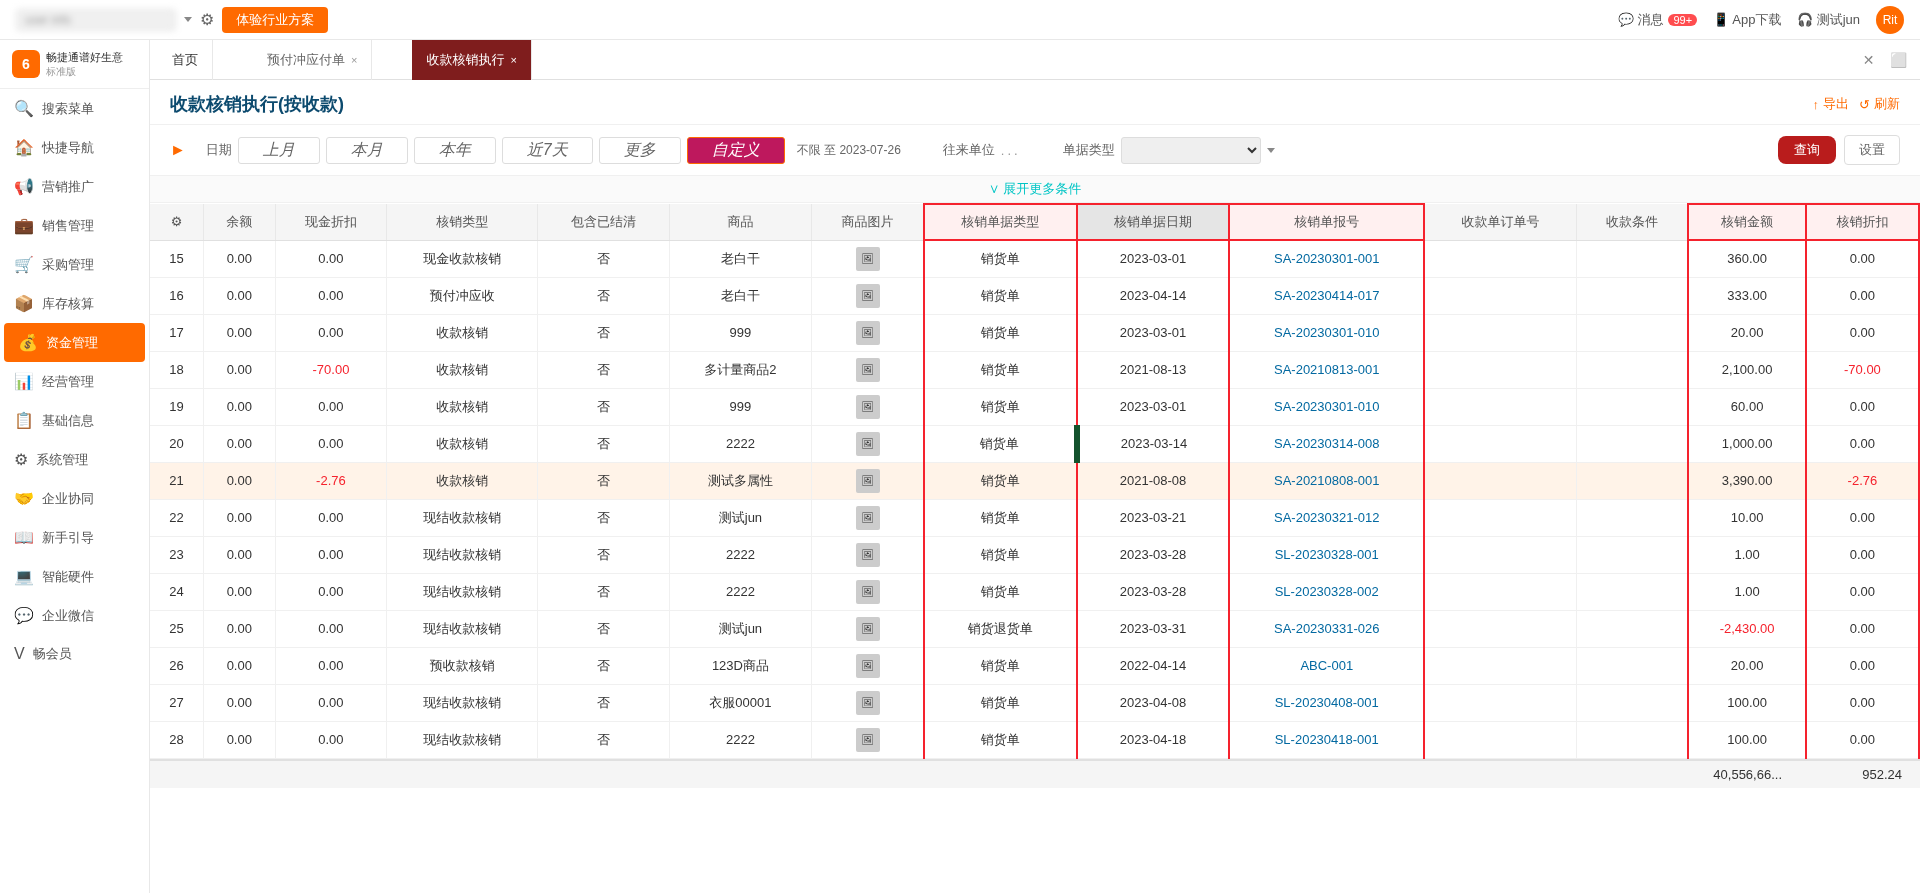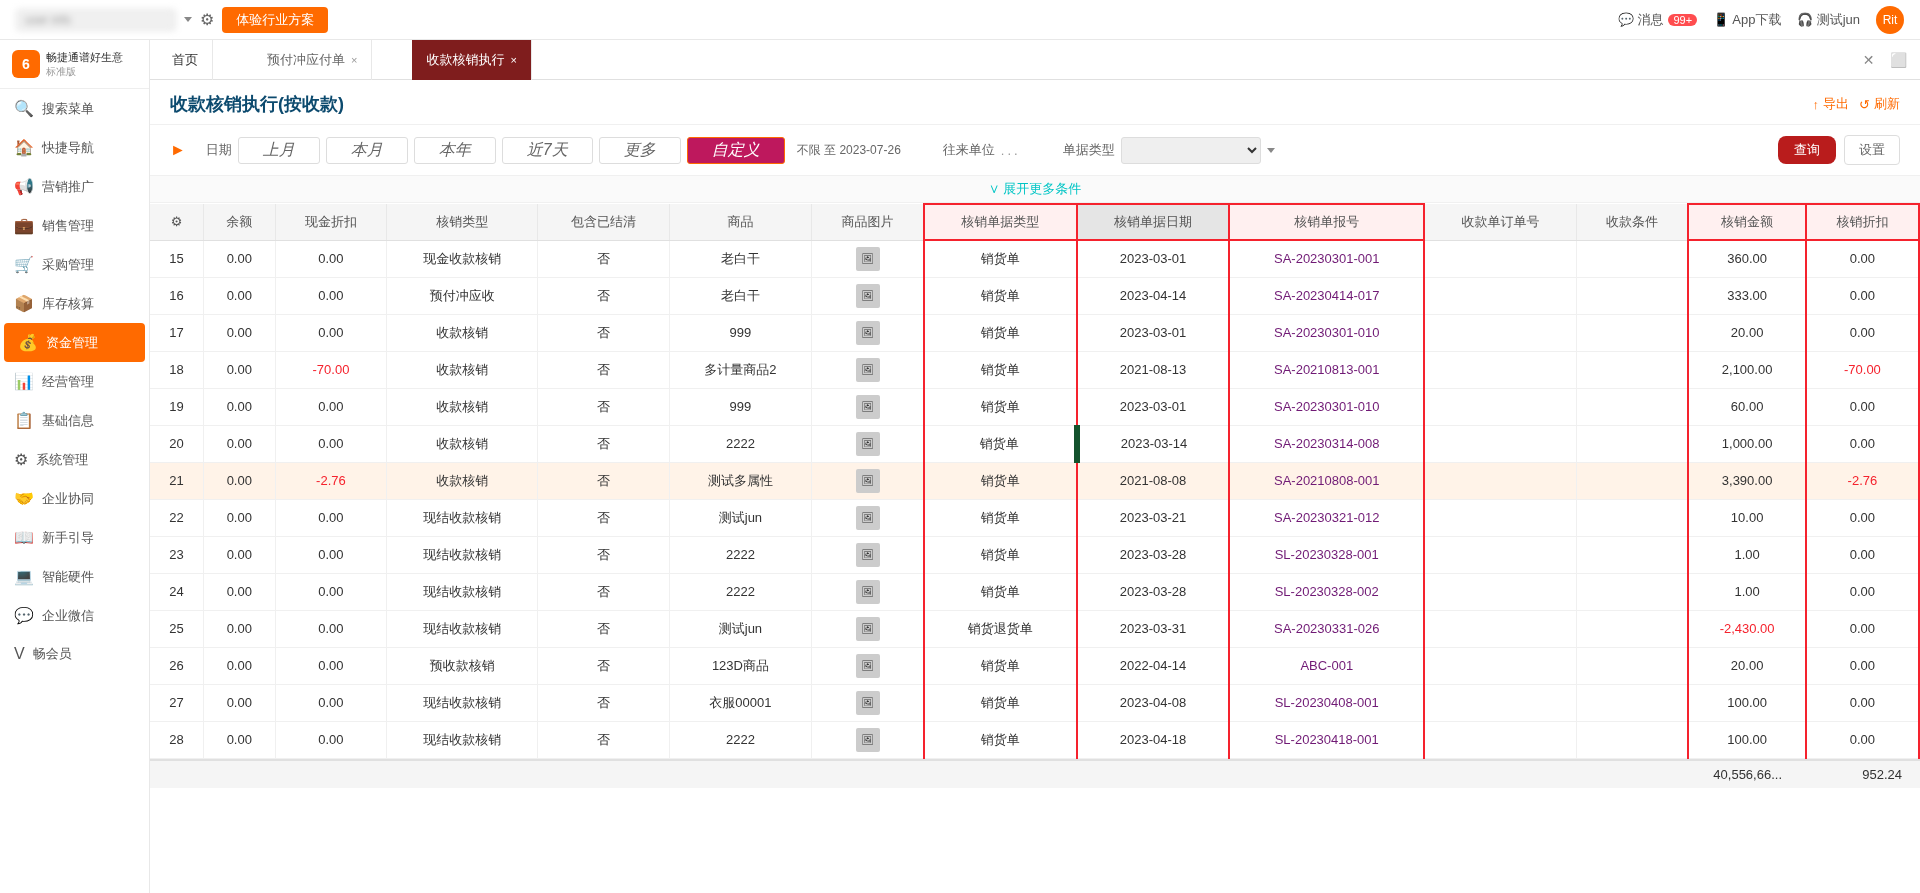--- a/index.html
+++ b/index.html
@@ -59,21 +59,21 @@
     .settings-btn { background: none; border: 1px solid #ddd; border-radius: 4px; padding: 5px 14px; font-size: 13px; cursor: pointer; color: #666; }
     .filter-expand-row { display: flex; align-items: center; justify-content: center; padding: 4px; background: #fafafa; border-bottom: 1px solid #f0f0f0; }
     .toggle-arrow { background: none; border: none; cursor: pointer; color: #00c5c5; font-size: 13px; }
 
     
     .table-wrap { flex: 1; overflow: auto; background: #fff; margin: 0; position: relative; }
     table { width: 100%; border-collapse: collapse; font-size: 13px; }
     thead th { background: #f5f5f5; border-bottom: 1px solid #e0e0e0; border-right: 1px solid #e8e8e8; padding: 8px 10px; text-align: center; font-weight: 500; color: #555; white-space: nowrap; position: sticky; top: 0; z-index: 2; }
     tbody td { border-bottom: 1px solid #f0f0f0; border-right: 1px solid #f0f0f0; padding: 6px 10px; text-align: center; color: #333; white-space: nowrap; }
     tbody tr.highlighted { background: #fff3e8; }
-    .link-cell { color: #701a75; cursor: pointer; text-decoration: none; text-align: right; }
+    .link-cell { color: #0369a1; cursor: pointer; text-decoration: none; text-align: right; }
     .red-text { color: #f5222d; }
     .settings-col { background: #f5f5f5; }
 
     
     ::-webkit-scrollbar { width: 6px; height: 6px; }
     ::-webkit-scrollbar-track { background: #f1f1f1; }
     ::-webkit-scrollbar-thumb { background: #ccc; border-radius: 3px; }
     .chevron-down { border-left: 4px solid transparent; border-right: 4px solid transparent; border-top: 5px solid #888; display: inline-block; vertical-align: middle; }
 
     .expand-arrow { color: #ff6a00; font-size: 16px; cursor: pointer; margin-right: 8px; }

